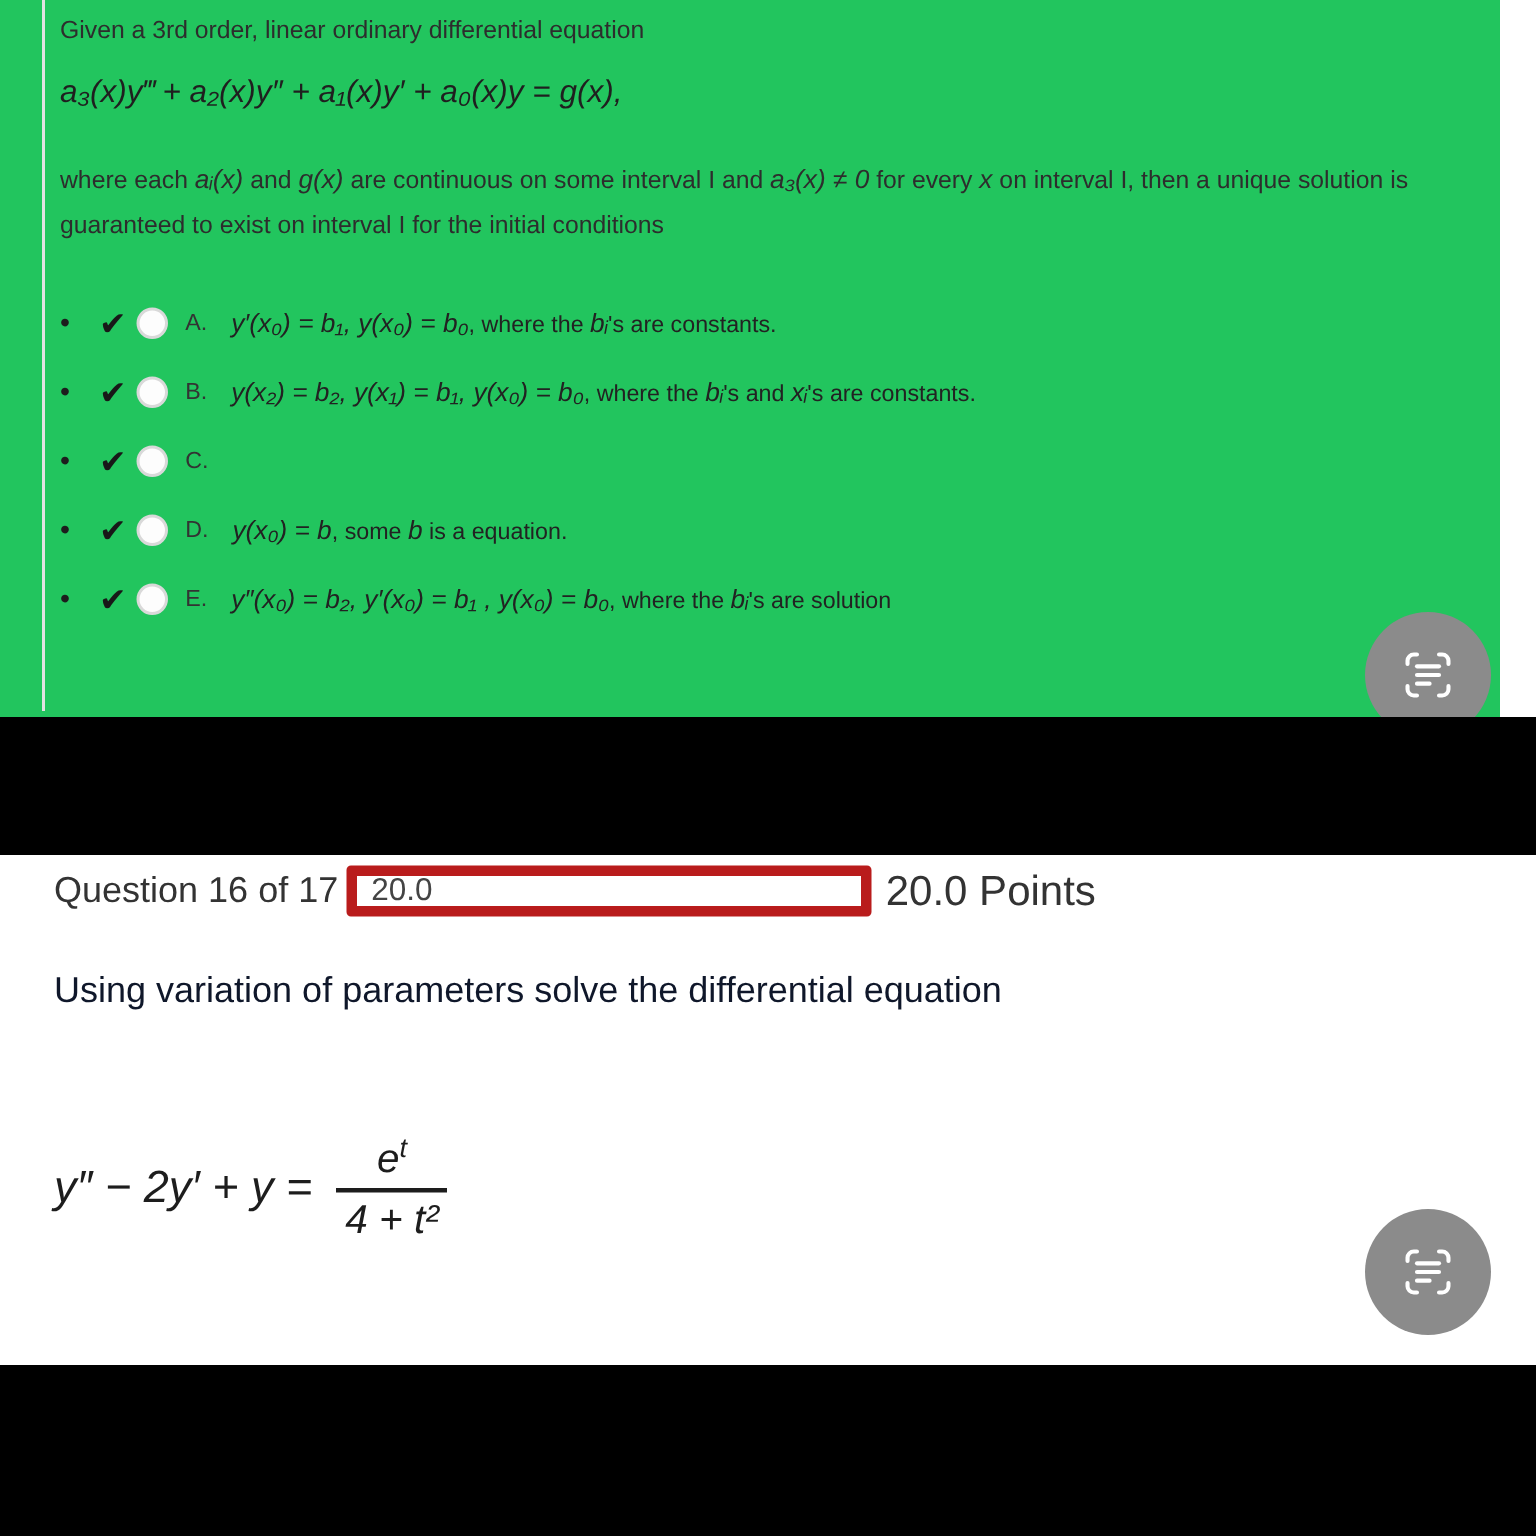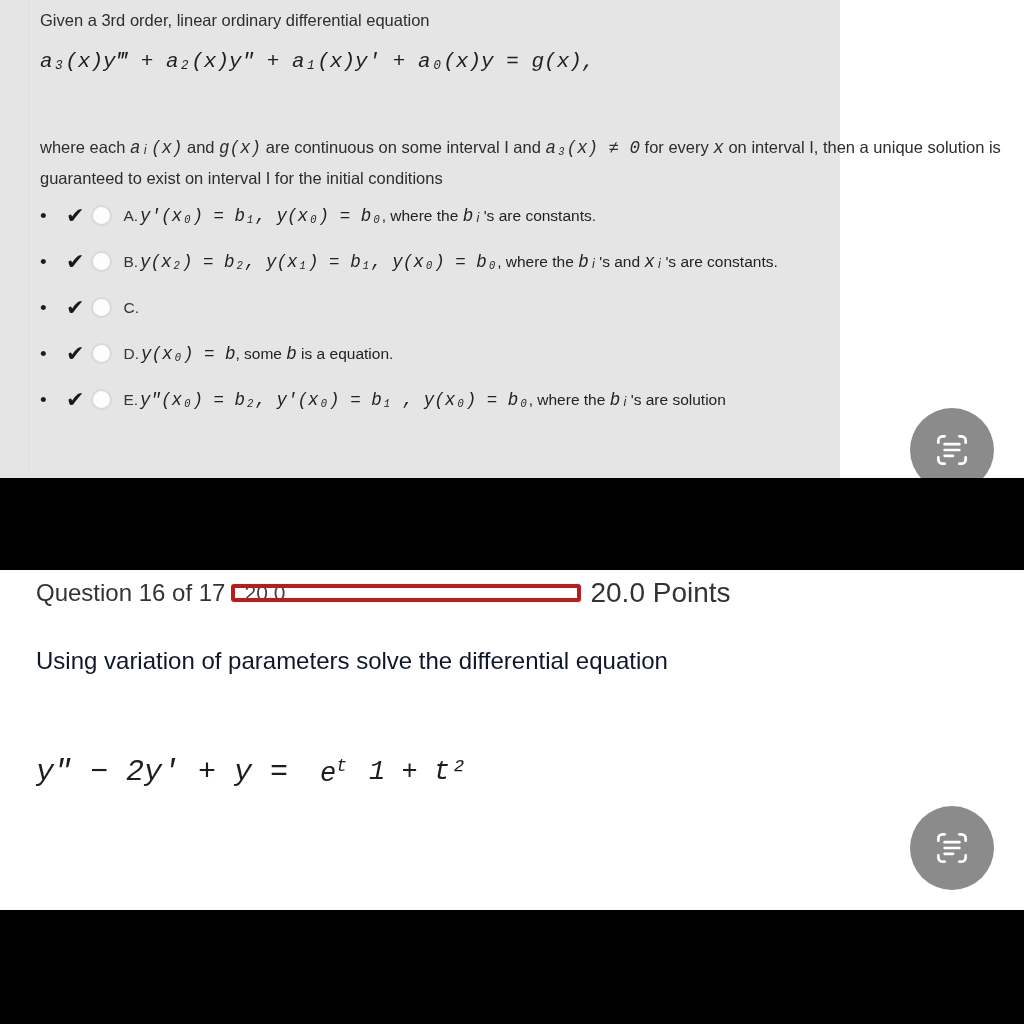--- a/index.html
+++ b/index.html
@@ -4,61 +4,61 @@
 <style>
   * { margin:0; padding:0; box-sizing:border-box; }
   html,body { width:1024px; height:1024px; }
   body {
     position:relative;
     background:#ffffff;
     font-family:"Liberation Sans", sans-serif;
     color:#2f2f2f;
     overflow:hidden;
   }
-  .math  { font-family:Liberation Mono, monospace; font-style:italic; }
+  .math  { font-family:Liberation Sans, sans-serif; font-style:italic; }
   .plain { font-family:"Liberation Sans", sans-serif; font-style:normal; }
 
   
   .band { position:absolute; left:0; width:1024px; background:#000; z-index:5; }
   .band-mid    { top:478px; height:92px; }
   .band-bottom { top:910px; height:114px; }
 
   
-  .sec1 { position:absolute; left:0; top:0; width:840px; height:478px; background:#e5e5e5; }
+  .sec1 { position:absolute; left:0; top:0; width:1000px; height:478px; background:#22c55e; }
   .vline { position:absolute; left:28px; top:0; width:2px; height:474px; background:#e2e2e2; }
   .intro { position:absolute; left:40px; top:11px; font-size:16.5px; color:#2d2d2d; }
   .eq1   { position:absolute; left:40px; top:50px; font-size:21px; color:#1f1f1f; }
-  .desc  { position:absolute; left:40px; top:104px; width:975px; font-size:16.5px; line-height:30px; color:#2d2d2d;margin-top:28px; }
+  .desc  { position:absolute; left:40px; top:104px; width:975px; font-size:16.5px; line-height:30px; color:#2d2d2d; }
   .desc .math { font-size:17.5px; }
 
   .options { position:absolute; left:40px; top:201px; }
   .opt-row { display:flex; align-items:center; height:29px; margin-bottom:17px; }
   .bullet  { width:14px; font-size:19px; color:#1d1d1d; }
   .check   { margin-left:12px; font-size:22px; line-height:22px; color:#181818; }
   .radio   { margin-left:7px; width:21px; height:21px; border:2px solid #d9d9d9; border-radius:50%; background:#fdfdfd; flex:0 0 auto; }
   .opt-label { margin-left:11px; font-size:15.5px; color:#333; }
-  .opt-text  { margin-left:2px; font-size:15.5px; color:#222; }
+  .opt-text  { margin-left:16px; font-size:15.5px; color:#222; }
   .opt-text .math { font-size:17.5px; }
 
   
   .sec2 { position:absolute; left:0; top:570px; width:1024px; height:340px; background:#fff; }
   .qrow { position:absolute; left:36px; top:7px; display:flex; align-items:center; }
   .qtitle { font-size:24px; color:#333; }
   .points-input {
-    margin-left:6px; width:350px; height:18px;
-    border:4px solid #b91c1c; border-radius:3px;
+    margin-left:6px; width:350px; height:34px;
+    border:7px solid #b91c1c; border-radius:3px;
     font-family:"Liberation Sans", sans-serif;
     font-size:21px; color:#444; padding:0 9px; outline:none;
   }
   .points-label { margin-left:9px; font-size:28px; color:#333; }
   .prompt { position:absolute; left:36px; top:77px; font-size:24px; color:#0f172a; }
 
   .eq2 { position:absolute; left:36px; top:185px; display:flex; align-items:center; color:#1d1d1d; }
   .eq2 .lhs { font-size:30px; }
-  .frac { display:inline-flex; align-items:center; margin-left:16px; }
+  .frac { display:inline-flex; flex-direction:column; align-items:center; margin-left:16px; }
   .frac .num { font-size:27px; padding:0 16px; }
   .frac .num sup { font-size:18px; }
   .frac .bar { align-self:stretch; height:2.5px; background:#1d1d1d; margin:4px 0 3px 0; }
   .frac .den { font-size:27px; padding:0 6px; }
 
   
   .fab {
     position:absolute; width:84px; height:84px; border-radius:50%;
     background:#8b8b8b; display:flex; align-items:center; justify-content:center;
     z-index:4; border:none;
@@ -144,21 +144,21 @@
     <span class="points-label">20.0 Points</span>
   </div>
 
   <div class="prompt">Using variation of parameters solve the differential equation</div>
 
   <div class="eq2">
     <span class="lhs math">y″ − 2y′ + y =</span>
     <span class="frac">
       <span class="num math"><span>e</span><sup>t</sup></span>
       <span class="bar"></span>
-      <span class="den math">1 + t²</span>
+      <span class="den math">4 + t²</span>
     </span>
   </div>
 
 </div>
 
 <button class="fab fab2">
   <svg width="42" height="42" viewBox="0 0 40 40" fill="none" stroke="#ffffff" stroke-width="2.6" stroke-linecap="round">
     <path d="M13,7 H11 C8.8,7 7,8.8 7,11 V13"></path>
     <path d="M27,7 H29 C31.2,7 33,8.8 33,11 V13"></path>
     <path d="M33,27 V29 C33,31.2 31.2,33 29,33 H27"></path>

